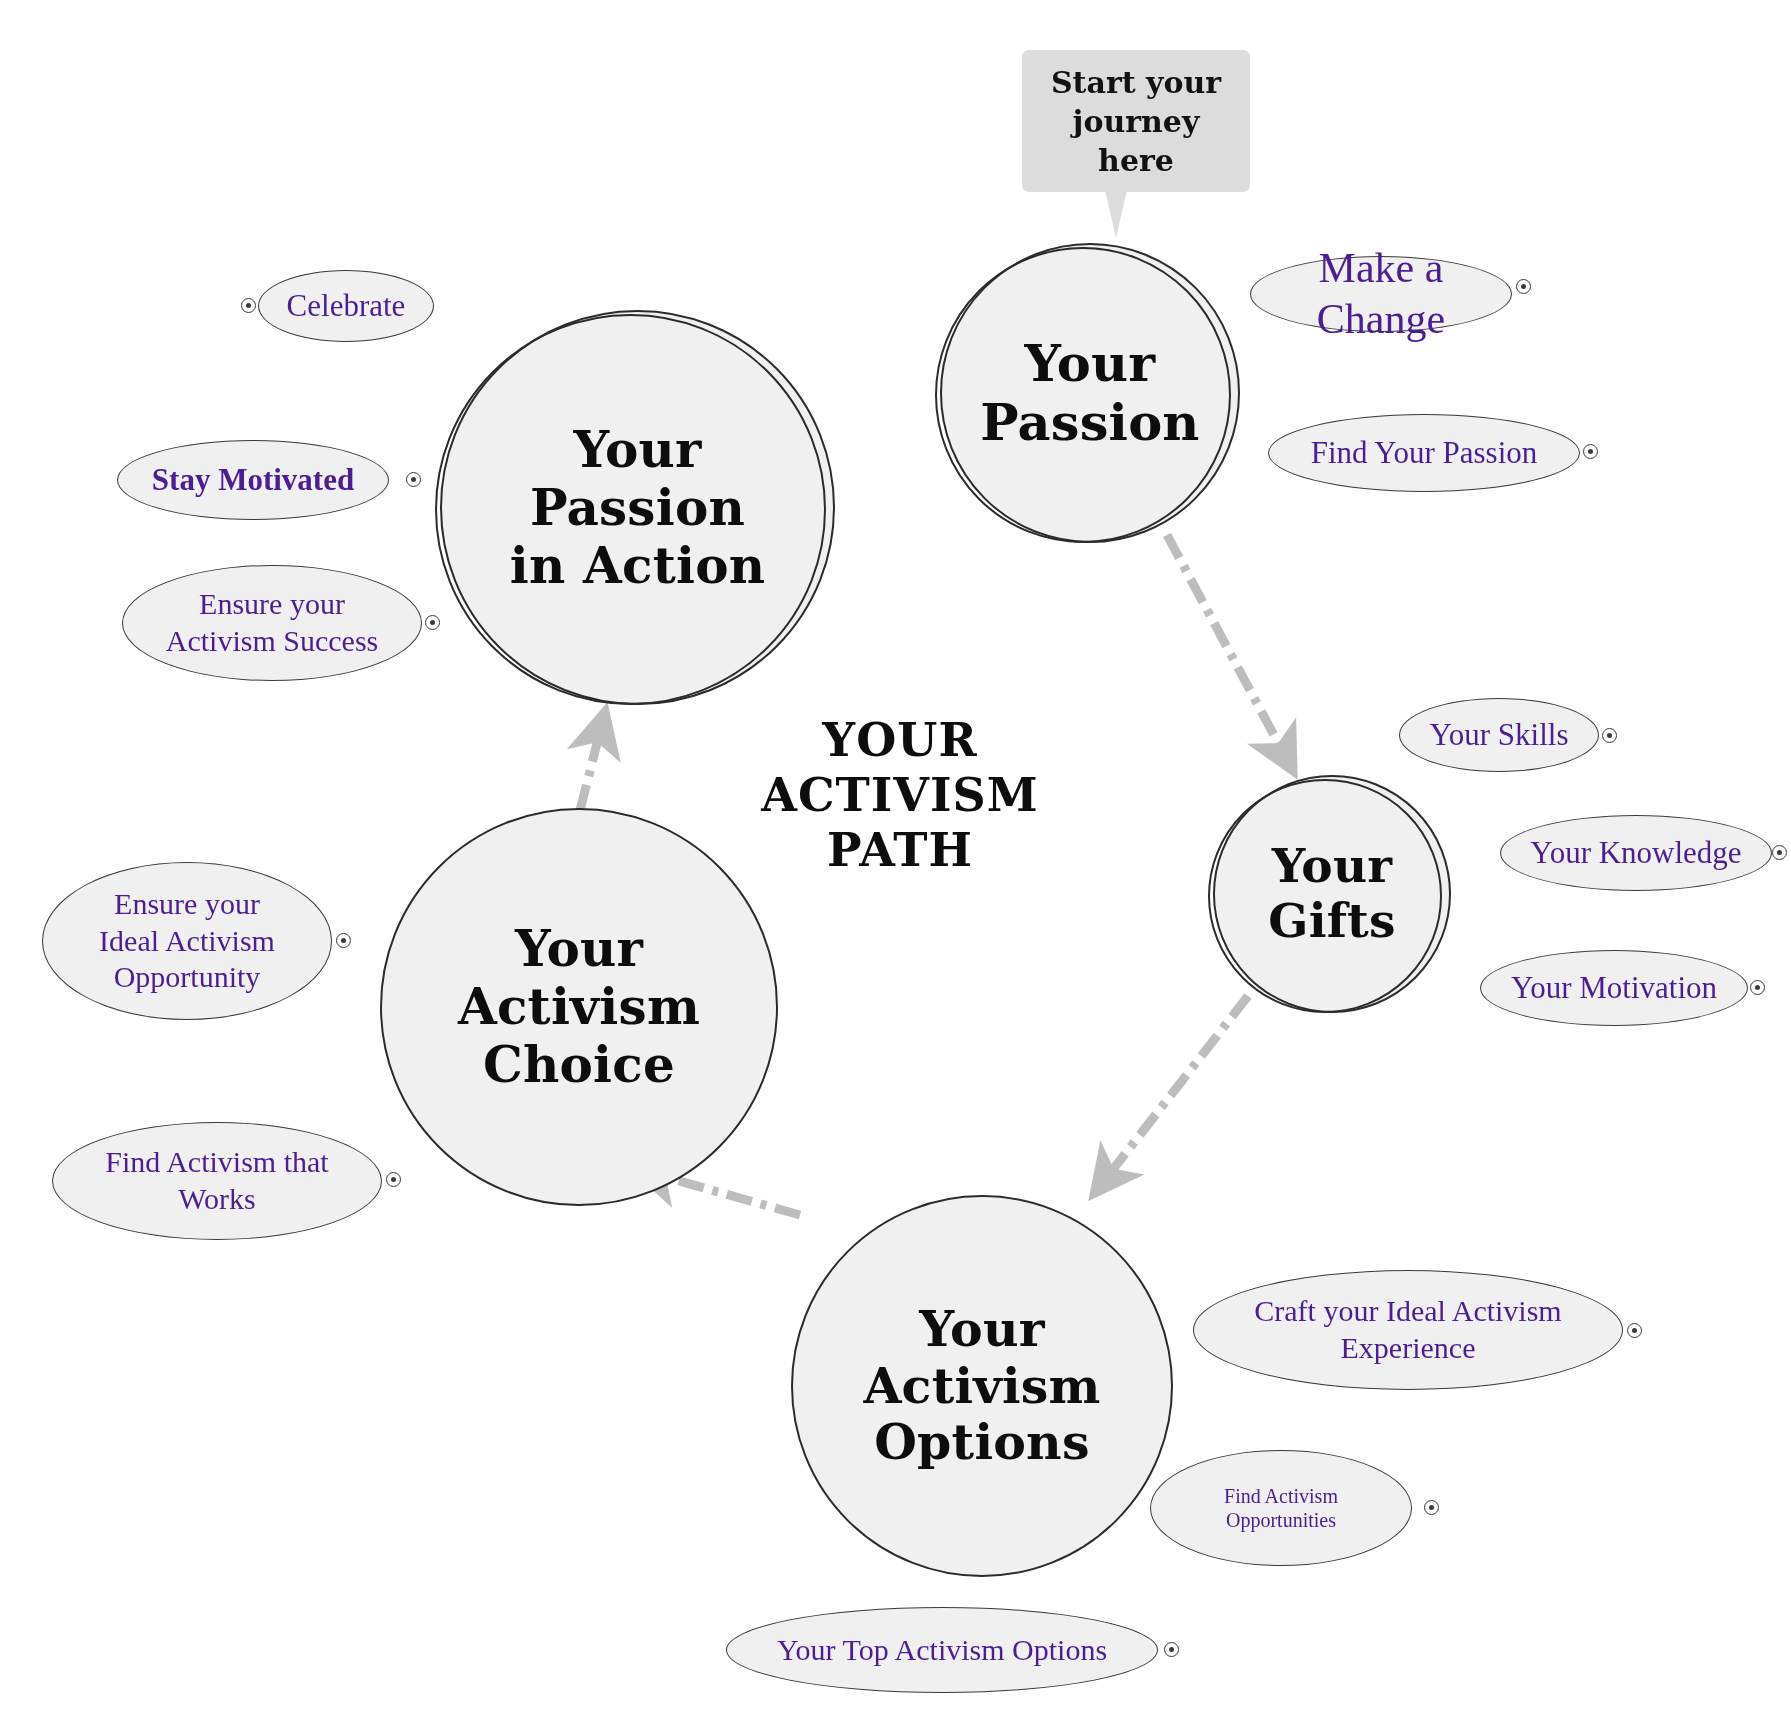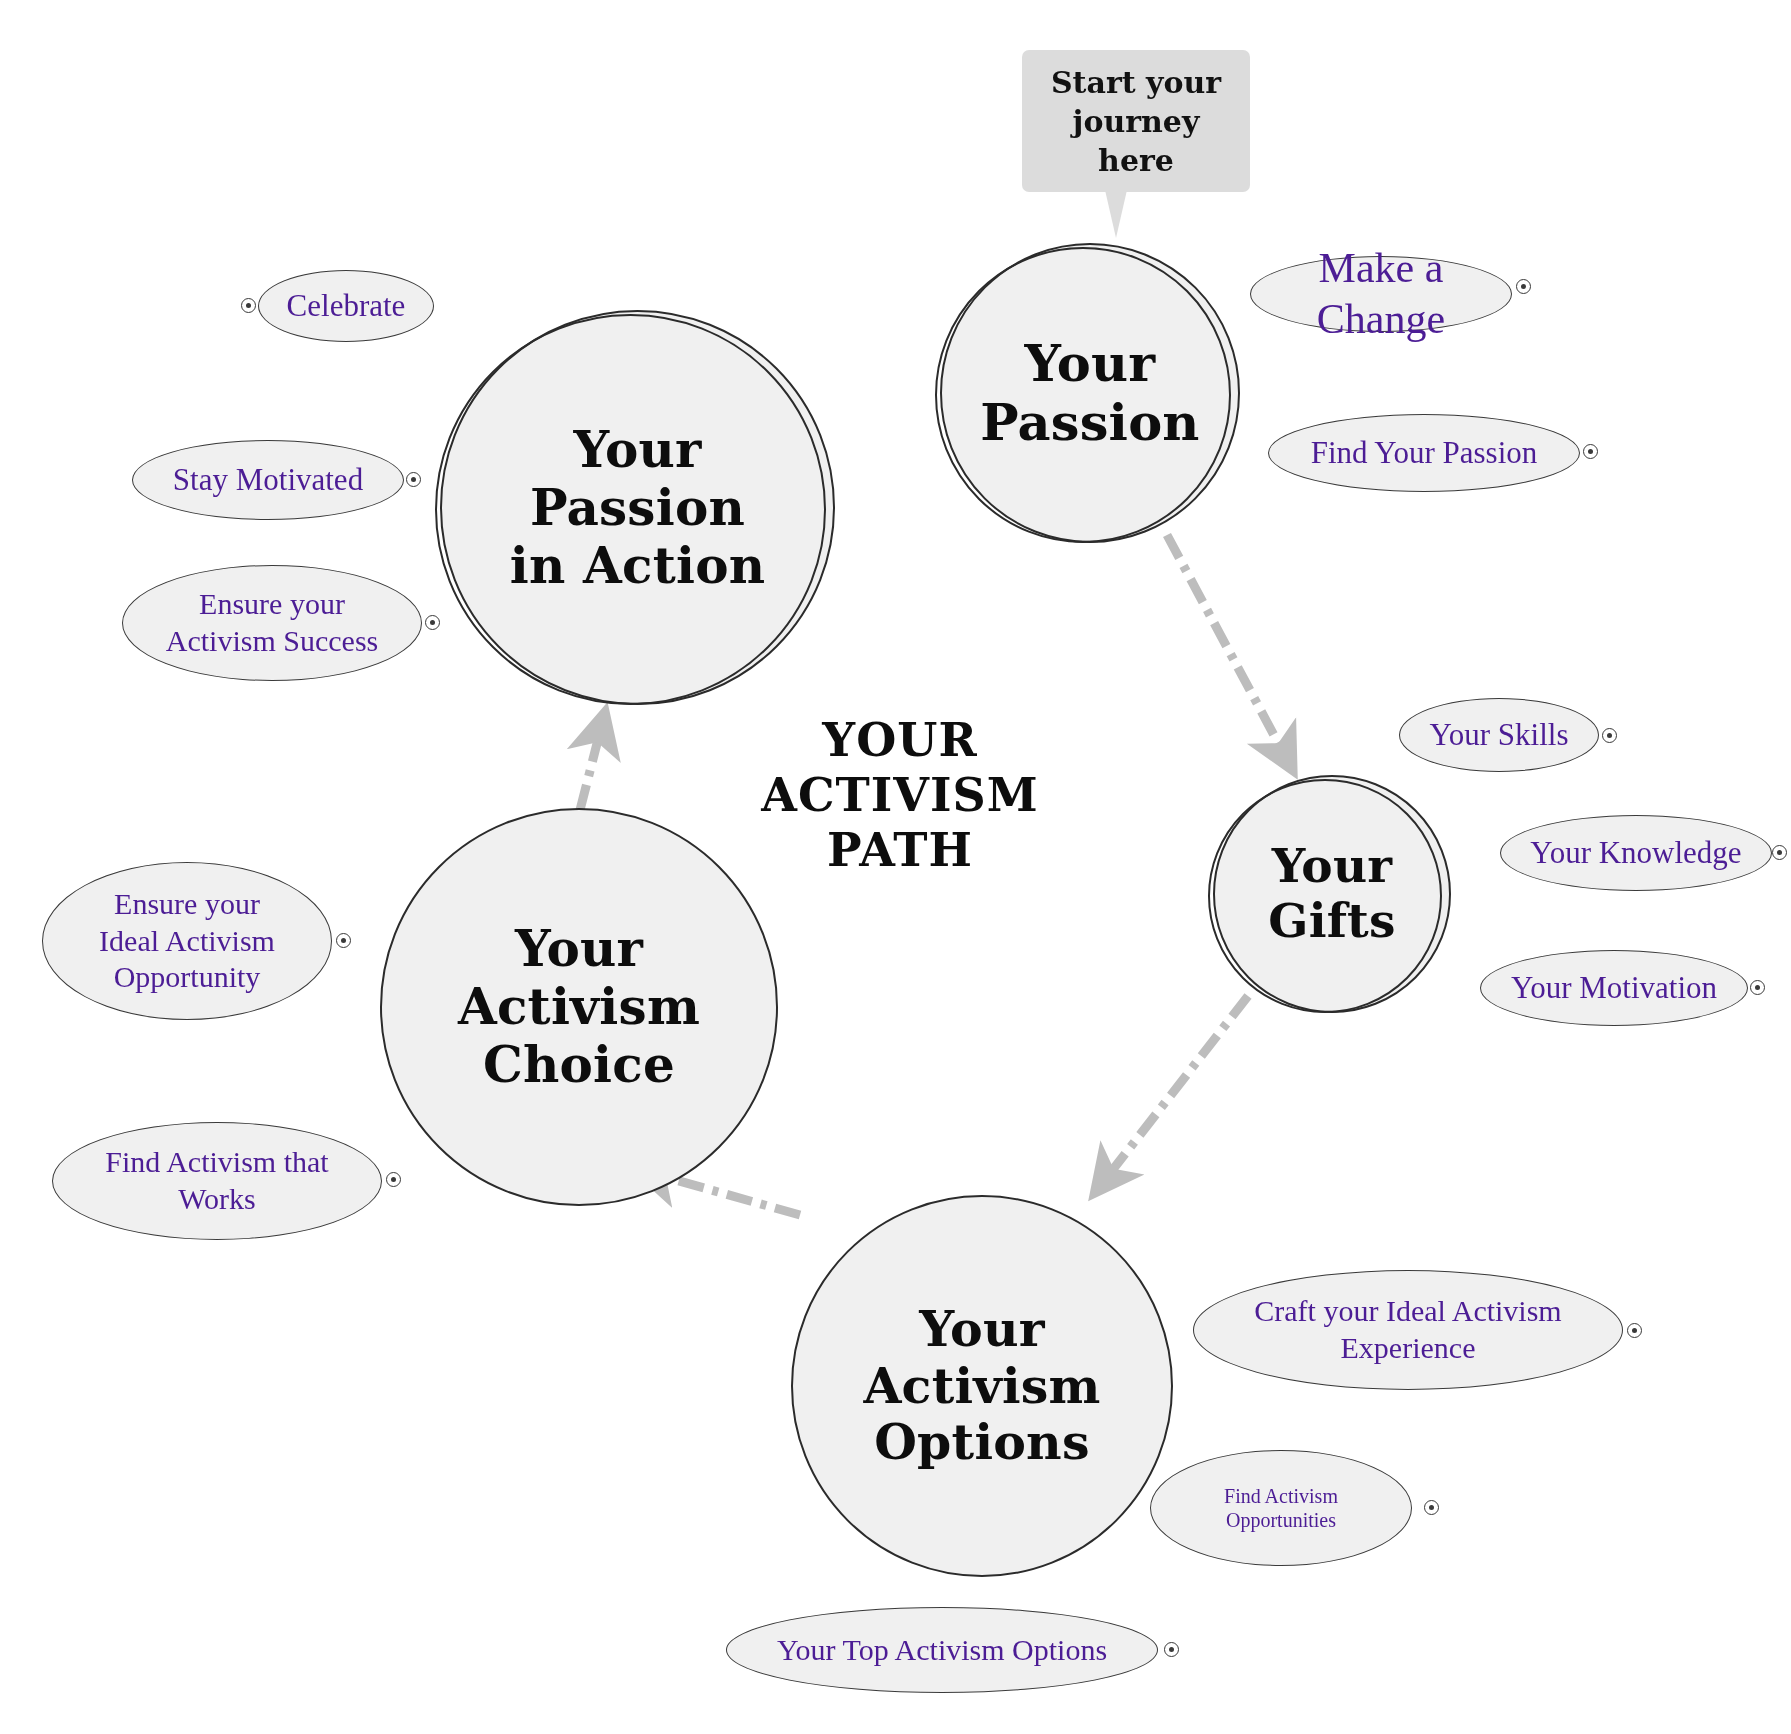--- a/index.html
+++ b/index.html
@@ -257,21 +257,21 @@
 Works</div>
   </div>
   <div class="anchor" style="left:386px; top:1172px;"></div>
 
   <div class="oval" style="left:122px; top:565px; width:300px; height:116px;">
     <div class="oval-label" style="font-size:30px;">Ensure your
 Activism Success</div>
   </div>
   <div class="anchor" style="left:425px; top:615px;"></div>
 
-  <div class="oval" style="left:132px; top:440px; width:272px; height:80px;">
+  <div class="oval" style="left:117px; top:440px; width:272px; height:80px;font-weight:bold;">
     <div class="oval-label" style="font-size:31px;">Stay Motivated</div>
   </div>
   <div class="anchor" style="left:406px; top:472px;"></div>
 
   <div class="oval" style="left:258px; top:270px; width:176px; height:72px;">
     <div class="oval-label" style="font-size:31px;">Celebrate</div>
   </div>
   <div class="anchor" style="left:241px; top:298px;"></div>
 
 </div>

